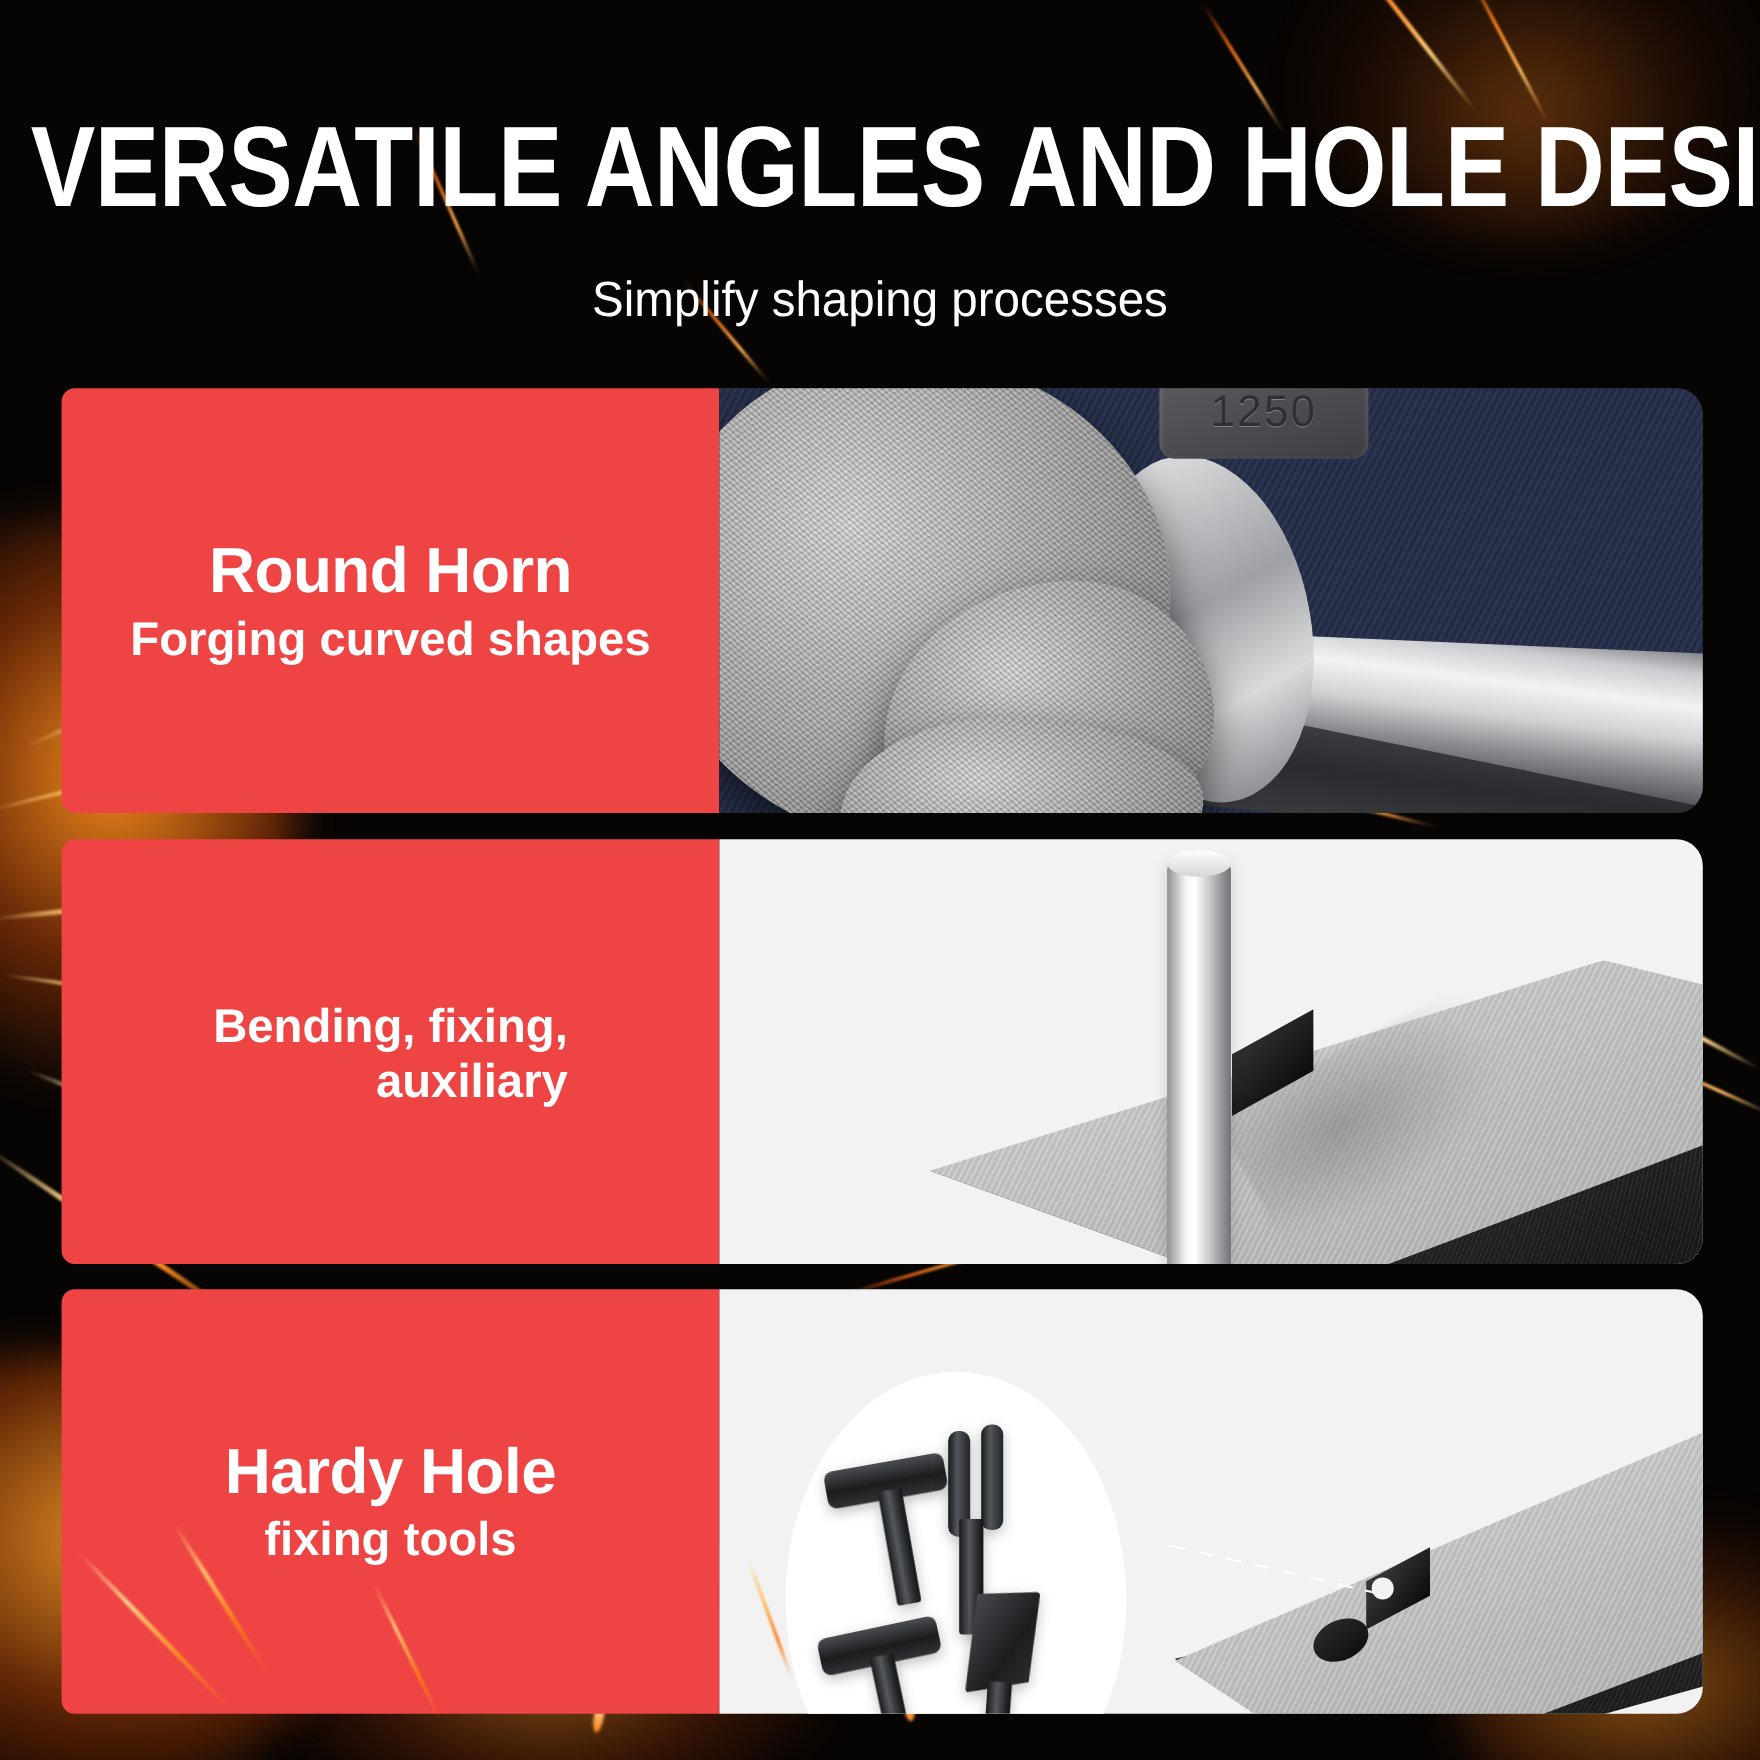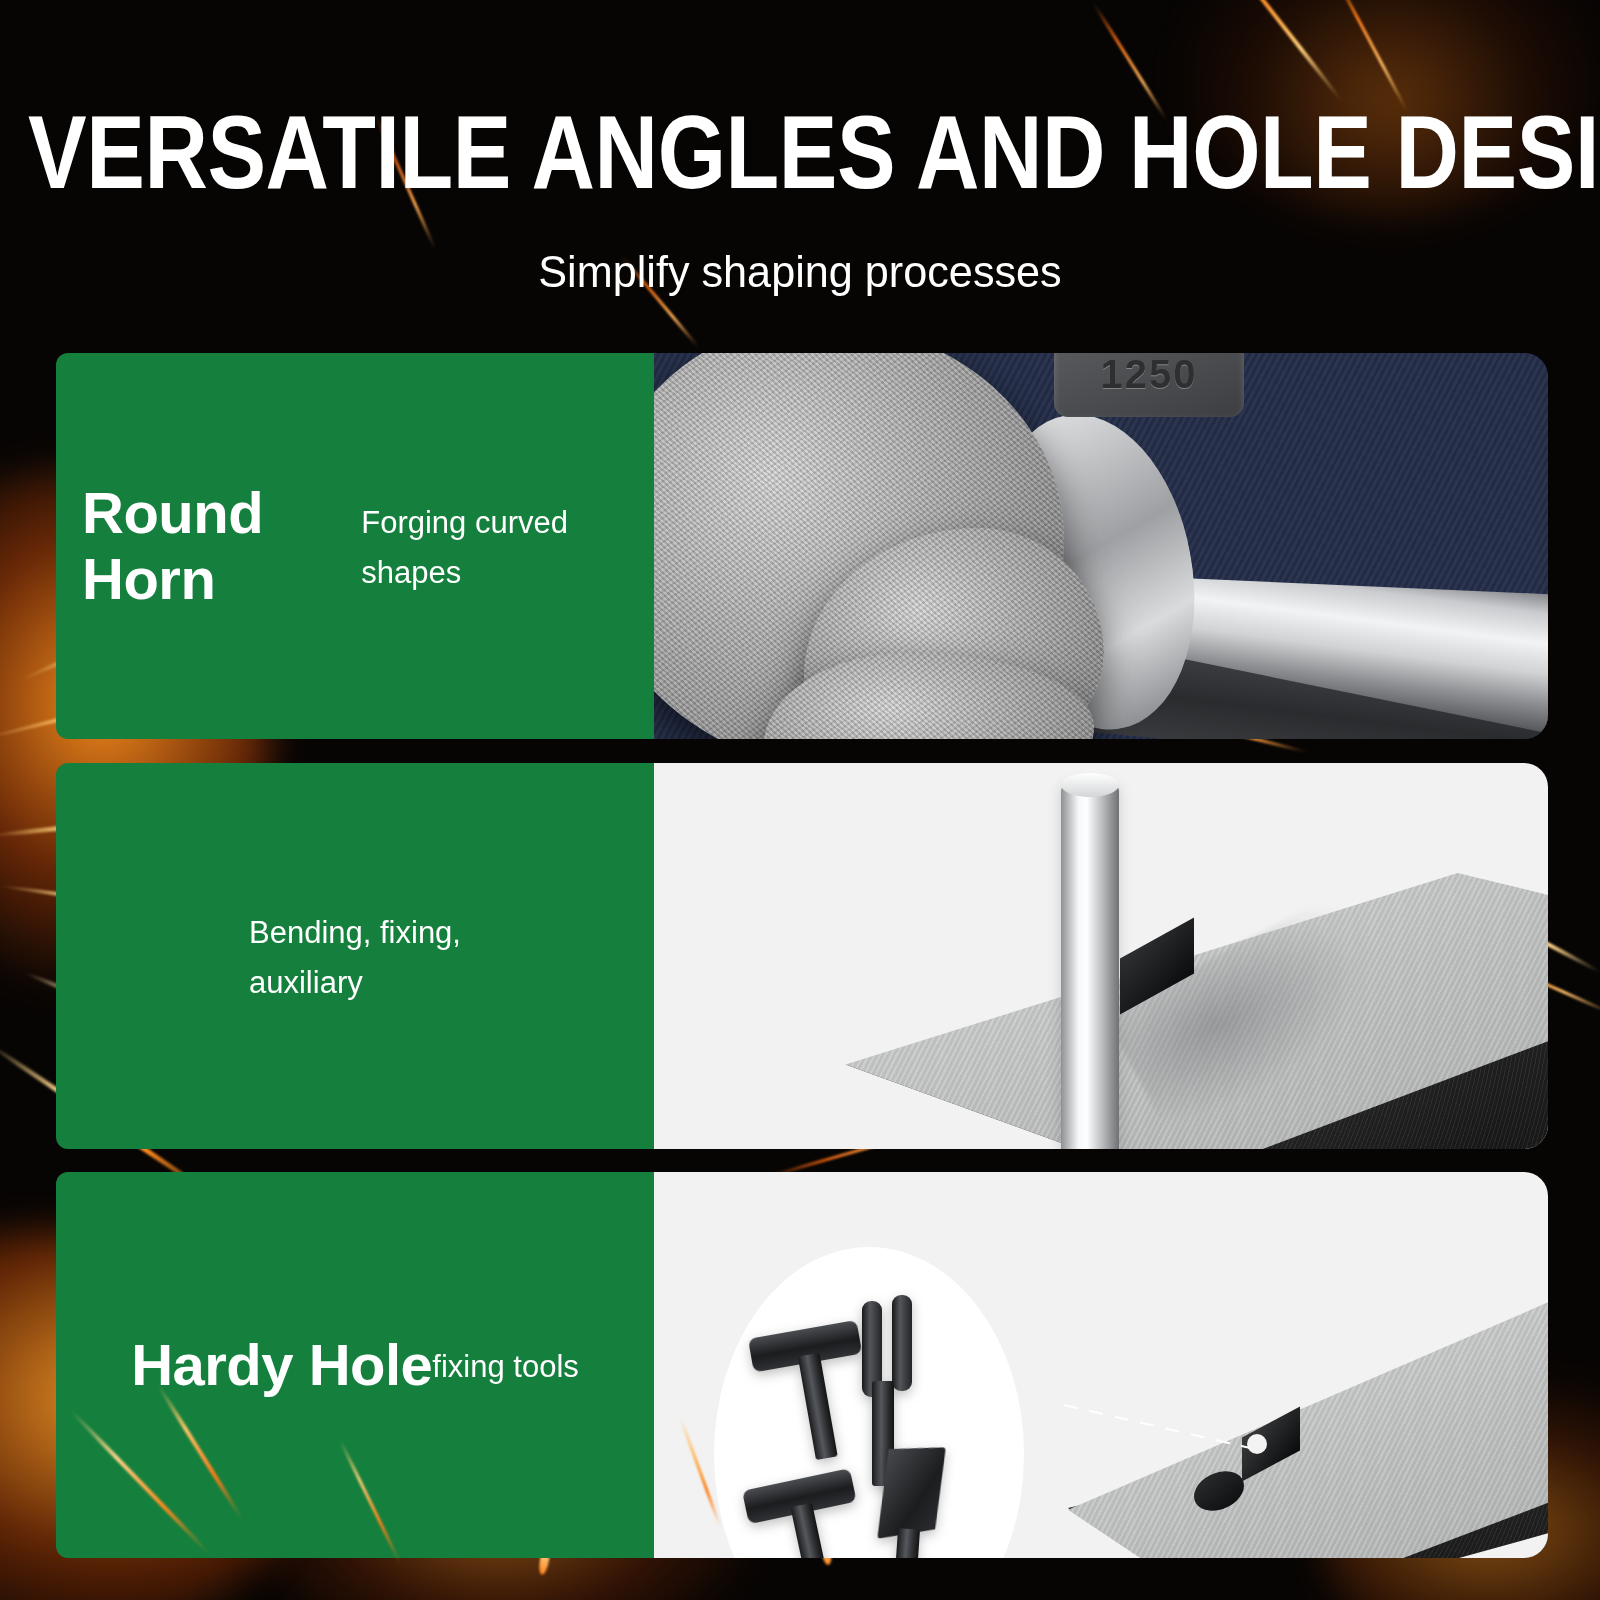--- a/index.html
+++ b/index.html
@@ -28,29 +28,29 @@
   }
 
   
   .row{position:absolute;left:56px;width:1492px;display:flex;}
   .row1{top:353px;height:386px;}
   .row2{top:763px;height:386px;}
   .row3{top:1172px;height:386px;}
 
   .caption{
     position:relative;width:598px;flex:0 0 598px;
-    background:#15803d;
-    display:flex;flex-direction:row;align-items:center;justify-content:center;
-    color:#fff;text-align:left;box-sizing:border-box;padding:0 26px;
+    background:#ef4444;
+    display:flex;flex-direction:column;align-items:center;justify-content:center;
+    color:#fff;text-align:right;box-sizing:border-box;padding:0 26px;
   }
   .row1 .caption{border-radius:12px 0 0 12px;}
   .row2 .caption{border-radius:12px 0 0 12px;}
   .row3 .caption{border-radius:12px 0 0 12px;}
   .cap-title{font-size:58px;font-weight:bold;line-height:66px;letter-spacing:-0.5px;}
-  .cap-sub{font-size:31px;font-weight:400;line-height:50px;margin-top:4px;}
+  .cap-sub{font-size:43px;font-weight:700;line-height:50px;margin-top:4px;}
 
   .photo{
     position:relative;flex:1 1 auto;overflow:hidden;
     border-radius:0 24px 24px 0;
   }
   .photo-1{background:#1b2134;}
   .photo-2,.photo-3{background:#F2F2F2;}
 
   
   .denim{position:absolute;inset:0;background:
@@ -98,21 +98,21 @@
   .ring-tip{
     position:absolute;left:336px;top:48px;width:22px;height:58px;
     background:linear-gradient(180deg,#bcbec1,#616366);
     clip-path:polygon(45% 0,100% 62%,70% 100%,0 78%);
     transform:rotate(-14deg);
   }
   .stamp{
     position:absolute;left:400px;top:-22px;width:190px;height:86px;border-radius:14px;
     background:linear-gradient(160deg,#5b5d60,#3c3e41);
     box-shadow:inset 0 3px 7px rgba(255,255,255,.2);
-    color:#2d2f31;font-weight:bold;font-size:40px;letter-spacing:2px;
+    color:#2d2f31;font-weight:normal;font-size:40px;letter-spacing:2px;
     display:flex;align-items:center;justify-content:center;
     text-shadow:0 1px 0 rgba(255,255,255,.3);
   }
 
   
   .anvil-top{
     position:absolute;width:1020px;height:330px;
     background:
       repeating-linear-gradient(117deg,rgba(255,255,255,.10) 0 2px,rgba(0,0,0,.05) 2px 5px),
       linear-gradient(160deg,#d9dada,#bcbdbd 55%,#a9aaab);

